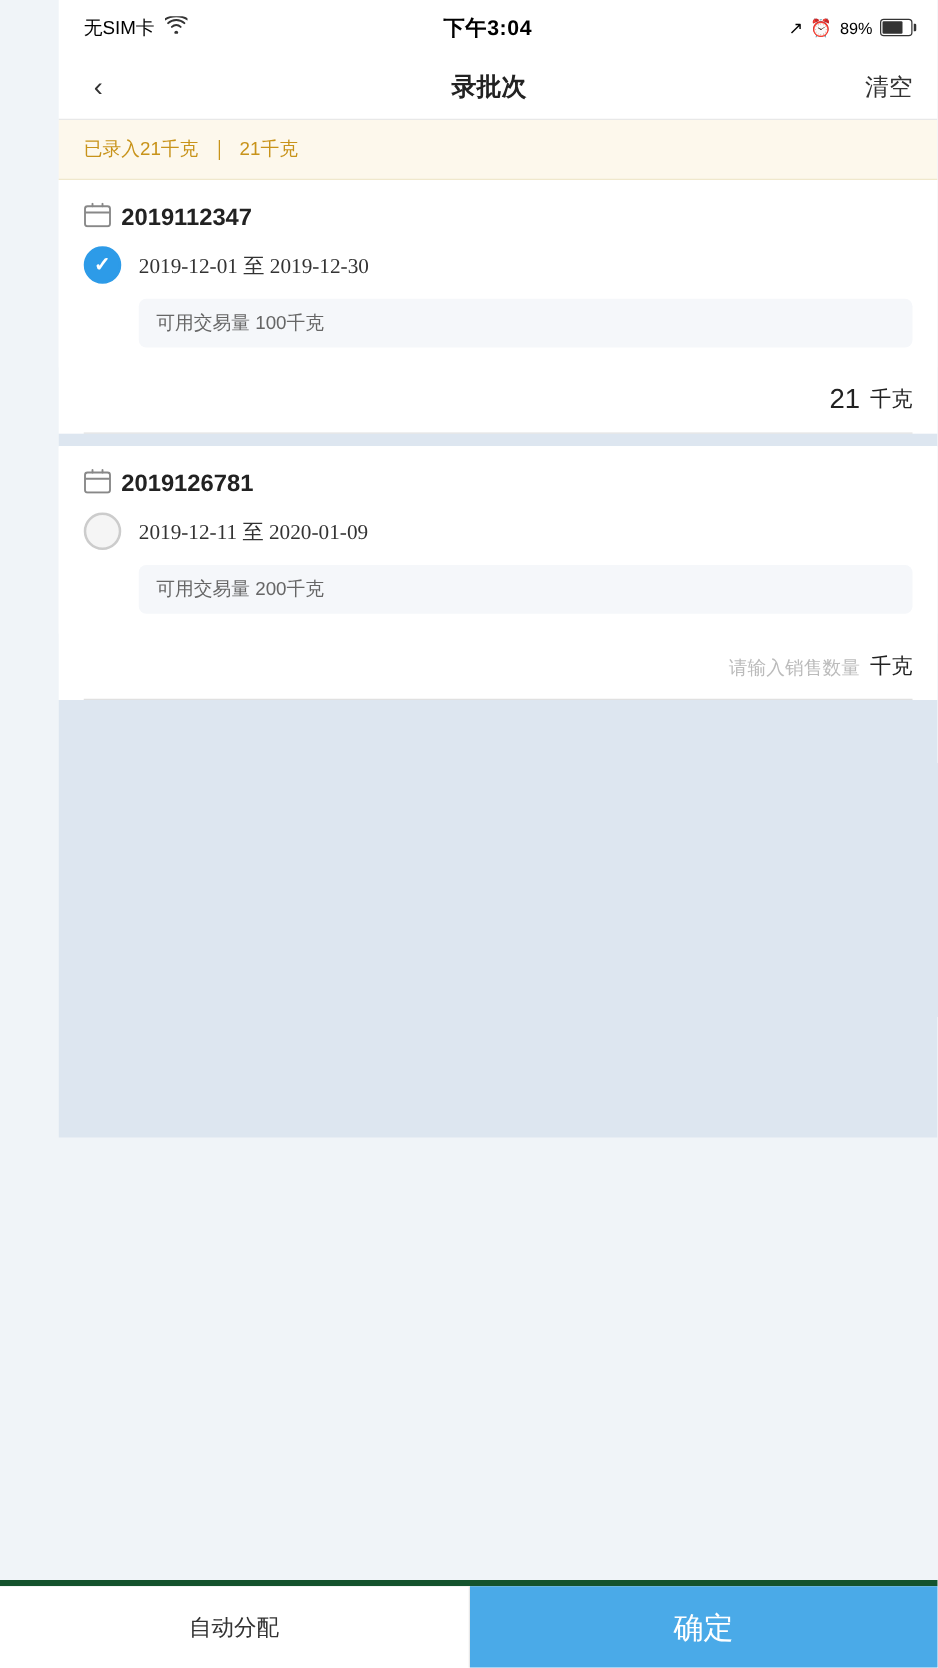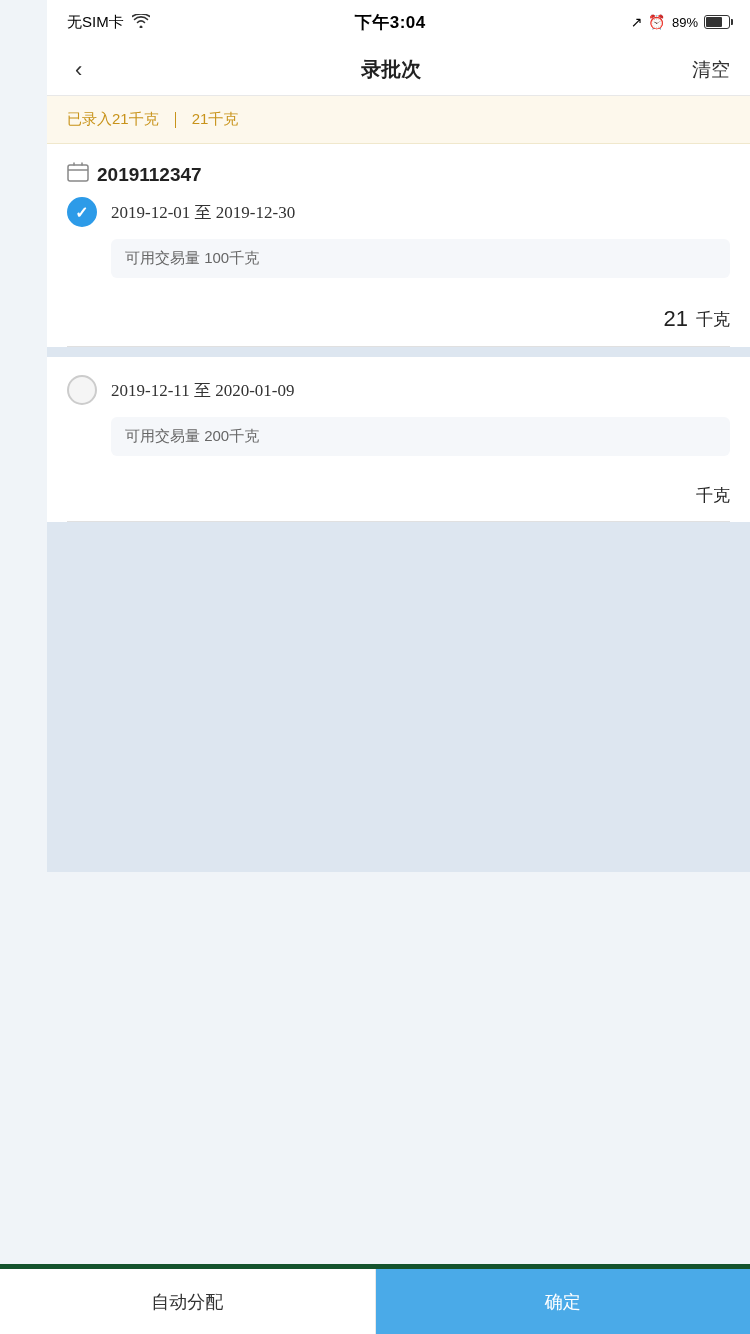--- a/index.html
+++ b/index.html
@@ -254,21 +254,21 @@
       background: #fff;
       cursor: pointer;
       border: none;
       border-right: 1px solid #e8e8e8;
     }
     .footer-btn-confirm {
       flex: 1;
       display: flex;
       align-items: center;
       justify-content: center;
-      font-size: 18px;
+      font-size: 24px;
       color: #fff;
       background: #4aaae8;
       cursor: pointer;
       border: none;
     }
 
     .page-wrapper {
       padding-bottom: 70px;
       margin-left: 47px;
     }
@@ -335,27 +335,38 @@
       <span class="amount-value">21</span>
       <span class="amount-unit">千克</span>
     </div>
     <div class="divider-line"></div>
   </div>
 
   <div class="section-separator"></div>
 
   <div class="card-section">
     <div class="batch-card">
+      <div class="batch-header">
+        <span class="batch-icon">
+          <svg width="22" height="20" viewBox="0 0 22 20" fill="none">
+            <rect x="1" y="3" width="20" height="16" rx="2" stroke="#888" stroke-width="1.5" fill="none"></rect>
+            <path d="M7 3V1M15 3V1" stroke="#888" stroke-width="1.5" stroke-linecap="round"></path>
+            <path d="M1 8h20" stroke="#888" stroke-width="1.5"></path>
+          </svg>
+        </span>
+        <span class="batch-id">2019126781</span>
+      </div>
       <div class="batch-row">
         <div class="radio-circle"></div>
         <span class="batch-date">2019-12-11 至 2020-01-09</span>
       </div>
       <div class="avail-box">可用交易量 200千克</div>
     </div>
     <div class="amount-row">
+      <input class="amount-input" type="text" placeholder="请输入销售数量" style="">
       <span class="amount-unit">千克</span>
     </div>
     <div class="divider-line"></div>
   </div>
 
   <div class="bottom-empty"></div>
 
 </div>
 
 <div class="footer">

